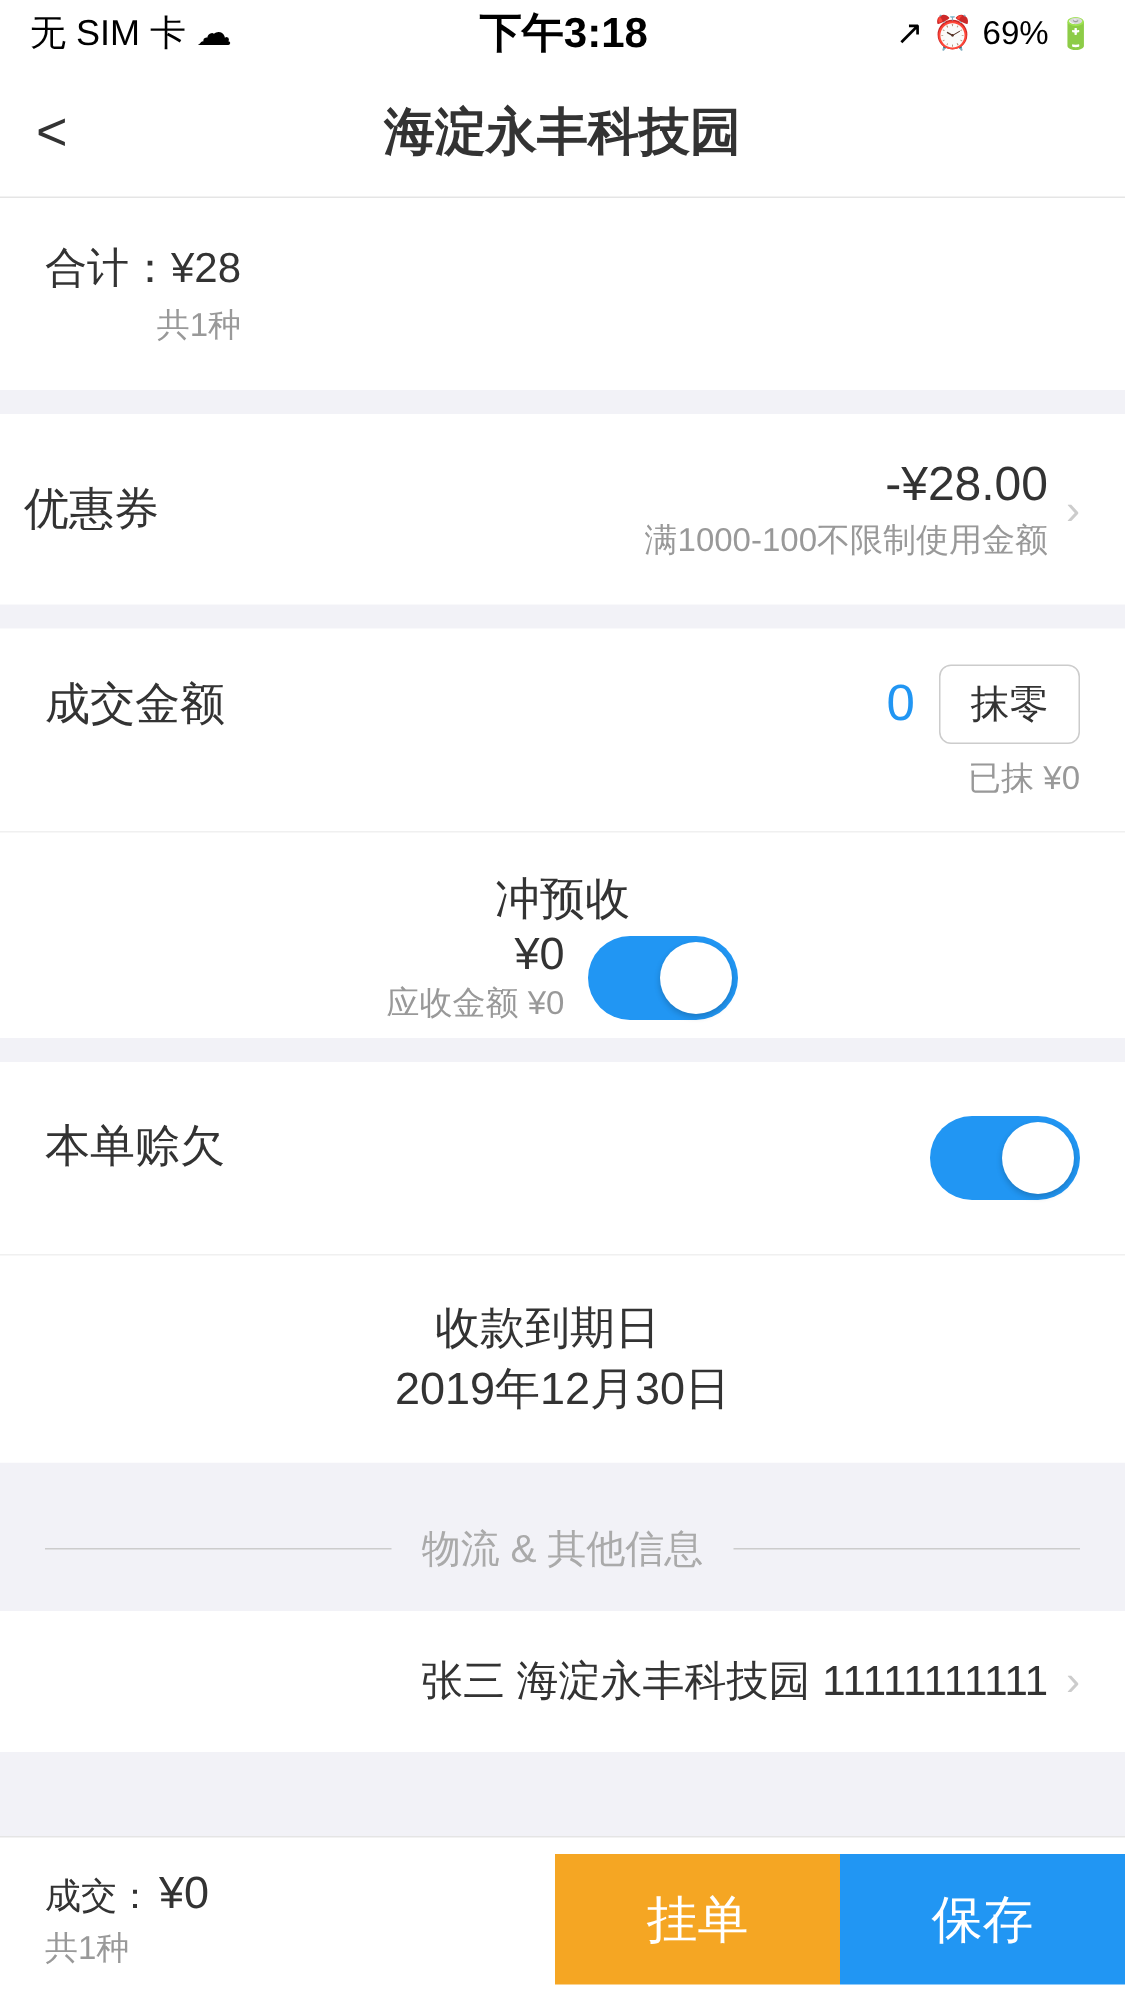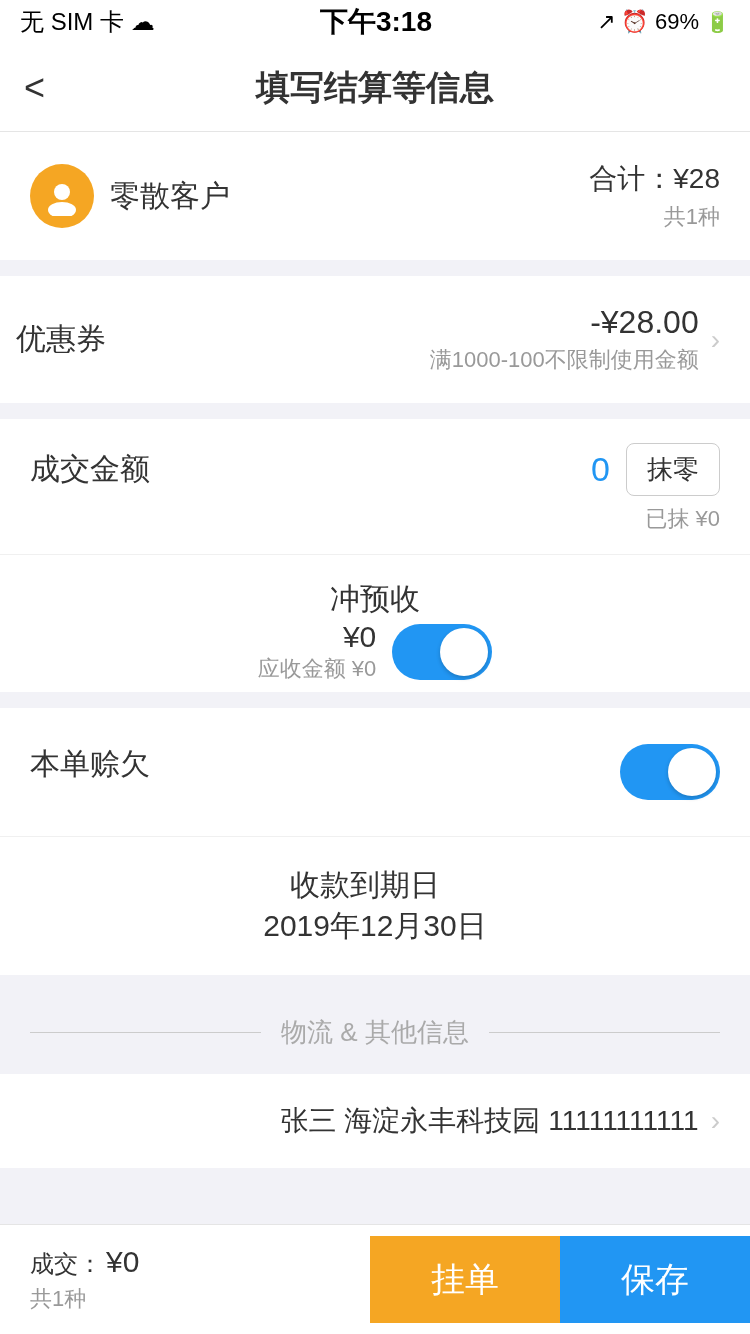--- a/index.html
+++ b/index.html
@@ -353,36 +353,27 @@
   <div class="status-right">
     <span>↗</span>
     <span>⏰</span>
     <span>69%</span>
     <span style="font-size:20px;">🔋</span>
   </div>
 </div>
 
 <div class="nav-bar">
   <div class="nav-back">&lt;</div>
-  <div class="nav-title">填写结算等信息</div>
+  <div class="nav-title">海淀永丰科技园</div>
 </div>
 
 <div class="content">
 
   <div class="section">
     <div class="customer-row">
-      <div class="customer-left">
-        <div class="customer-avatar">
-          <svg viewBox="0 0 40 40" fill="none" xmlns="http://www.w3.org/2000/svg">
-            <circle cx="20" cy="16" r="8" fill="white"></circle>
-            <ellipse cx="20" cy="34" rx="14" ry="8" fill="white"></ellipse>
-          </svg>
-        </div>
-        <span class="customer-name">零散客户</span>
-      </div>
       <div class="customer-right">
         <div class="total-amount">合计：¥28</div>
         <div class="total-count">共1种</div>
       </div>
     </div>
   </div>
 
   <div class="section">
     <div class="row-item">
       <span class="row-label">优惠券</span>

